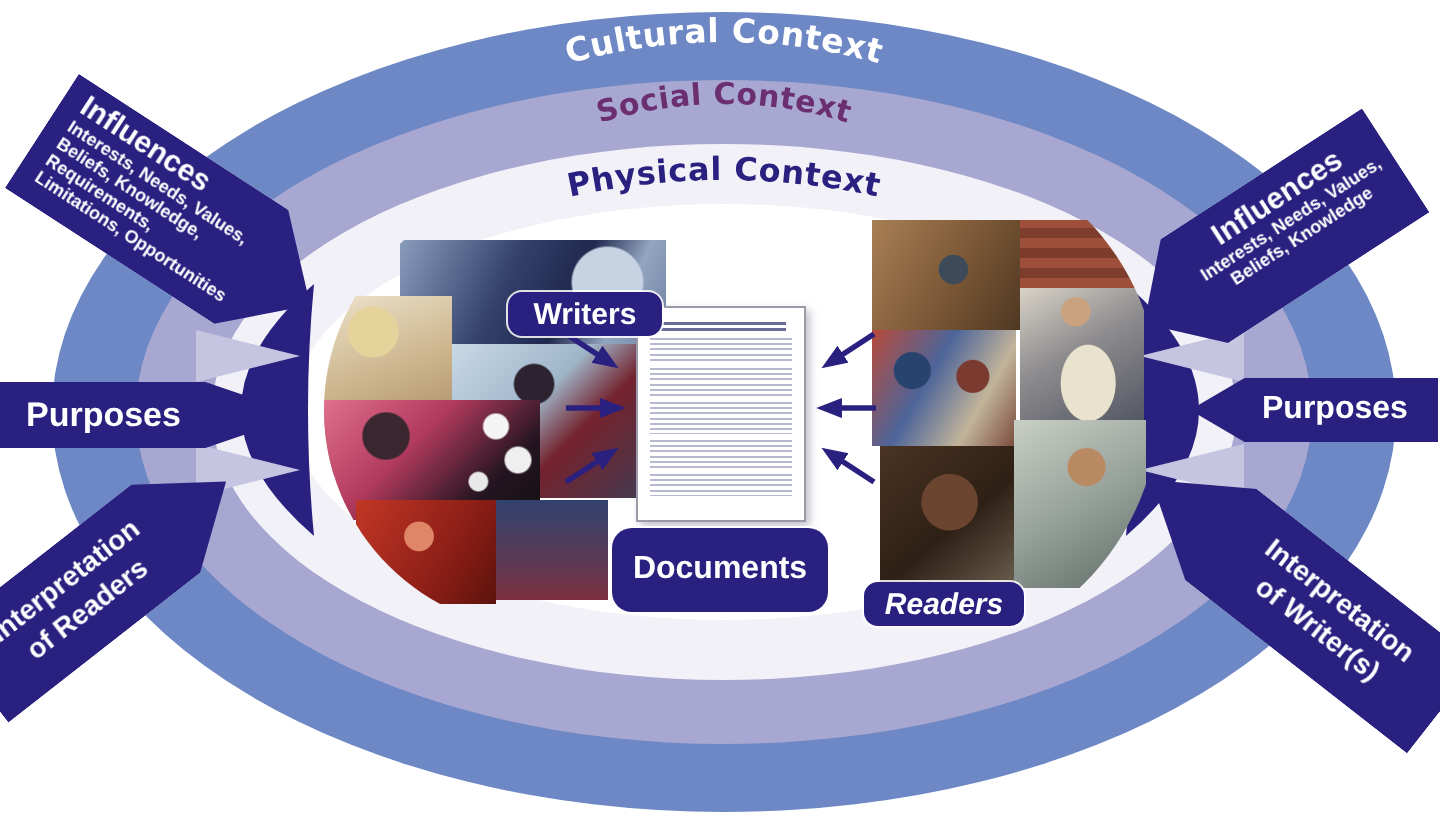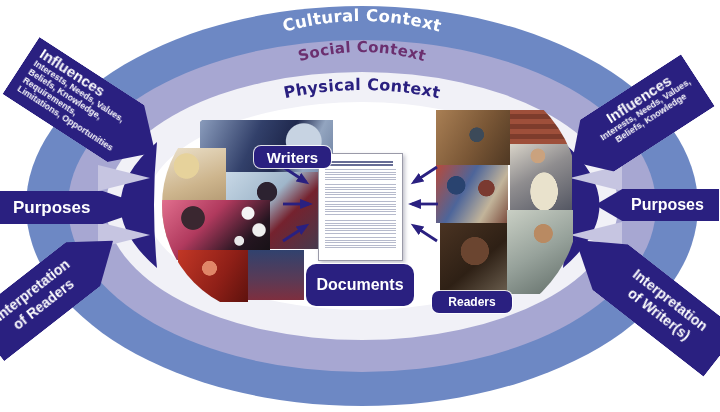--- a/index.html
+++ b/index.html
@@ -65,21 +65,21 @@
   .doc-title{height:5px;width:92%;margin:0 auto 3px auto;
     background:repeating-linear-gradient(180deg,#666c95 0 1.6px,rgba(0,0,0,0) 1.6px 3px);}
   .doc-para{margin-bottom:3px;
     background:repeating-linear-gradient(180deg,#b6bacc 0 1px,rgba(0,0,0,0) 1px 2.6px);}
 
   
   .pill{position:absolute;background:#2a2080;color:#fff;font-weight:bold;
     border-radius:7px;display:flex;align-items:center;justify-content:center;
     text-align:center;box-shadow:0 0 0 1px rgba(255,255,255,.85);}
   .pill-writers{left:254px;top:109px;width:77px;height:22px;font-size:15px;margin-top:37px;}
-  .pill-readers{left:432px;top:291px;width:80px;height:22px;font-size:12px;}
+  .pill-readers{left:432px;top:291px;width:80px;height:22px;font-size:15px;font-style:italic;}
   .pill-documents{left:306px;top:264px;width:108px;height:42px;font-size:16px;
     line-height:20px;border-radius:10px;flex-direction:column;}
 
   
   .arrow-label{position:absolute;background:#2a2080;color:#fff;font-weight:bold;
     box-sizing:border-box;
     filter:drop-shadow(0 0 1px #fff) drop-shadow(0 0 1px #fff);}
   .arrow-title{font-size:15px;line-height:1.15;}
   .arrow-details{font-size:9px;line-height:1.1;font-weight:bold;}
   .infl-left{left:8px;top:75px;width:160px;height:68px;

